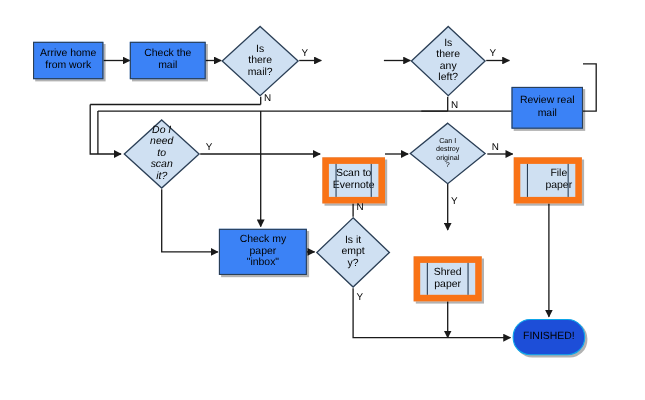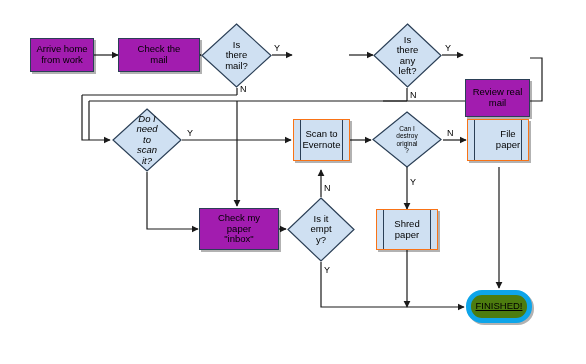--- a/index.html
+++ b/index.html
@@ -30,47 +30,47 @@
     display: flex;
     align-items: center;
     justify-content: center;
     text-align: center;
     color: #000000;
     line-height: 1.12;
     white-space: pre-line;
     z-index: 5;
   }
   .proc {
-    background: #a21caf;
+    background: #3b82f6;
     border: 1px solid #2b3f56;
     box-shadow: 2px 2px 0 rgba(0,0,0,0.30);
     font-size: 9.5px;
   }
   .predef {
     background: #cfe0f2;
-    border: 1px solid #f97316;
+    border: 6px solid #f97316;
     box-shadow: 2px 2px 0 rgba(0,0,0,0.30);
     font-size: 9.5px;
+    margin-top: 24px;
   }
   .predef .bar-l, .predef .bar-r {
     position: absolute;
     top: 0;
     bottom: 0;
     width: 0;
     border-left: 1px solid #2b3f56;
   }
   .predef .bar-l { left: 6px; }
   .predef .bar-r { right: 6px; }
   .term {
-    background: #4d7c0f;
-    border: 5px solid #0ea5e9;
+    background: #1d4ed8;
+    border: 1px solid #0ea5e9;
     border-radius: 16px;
     box-shadow: 2px 2px 0 rgba(0,0,0,0.30);
     font-size: 9.5px;
-    text-decoration: underline;
   }
   .dia-wrap {
     position: absolute;
     z-index: 5;
   }
   .dia-wrap svg {
     position: absolute;
     left: 0;
     top: 0;
     overflow: visible;
@@ -155,21 +155,21 @@
 
       <path d="M 499 167 L 499 288" marker-end="url(#arrow)"></path>
     </g>
   </svg>
 
   <div class="node proc" style="left:30px; top:38px; width:64px; height:34px;">
     <span>Arrive home
 from work</span>
   </div>
 
-  <div class="node proc" style="left:118px; top:38px; width:82px; height:34px;">
+  <div class="node proc" style="left:118px; top:38px; width:69px; height:34px;">
     <span>Check the
 mail</span>
   </div>
 
   <div class="dia-wrap" style="left:201px; top:23px; width:71px; height:65px;">
     <svg width="71" height="65" viewBox="0 0 71 65">
       <polygon points="35.5,1 70,32.5 35.5,64 1,32.5" fill="#cfe0f2" stroke="#2b3f56" stroke-width="1.2" style="filter:none"></polygon>
     </svg>
     <div class="dia-label">Is
 there

